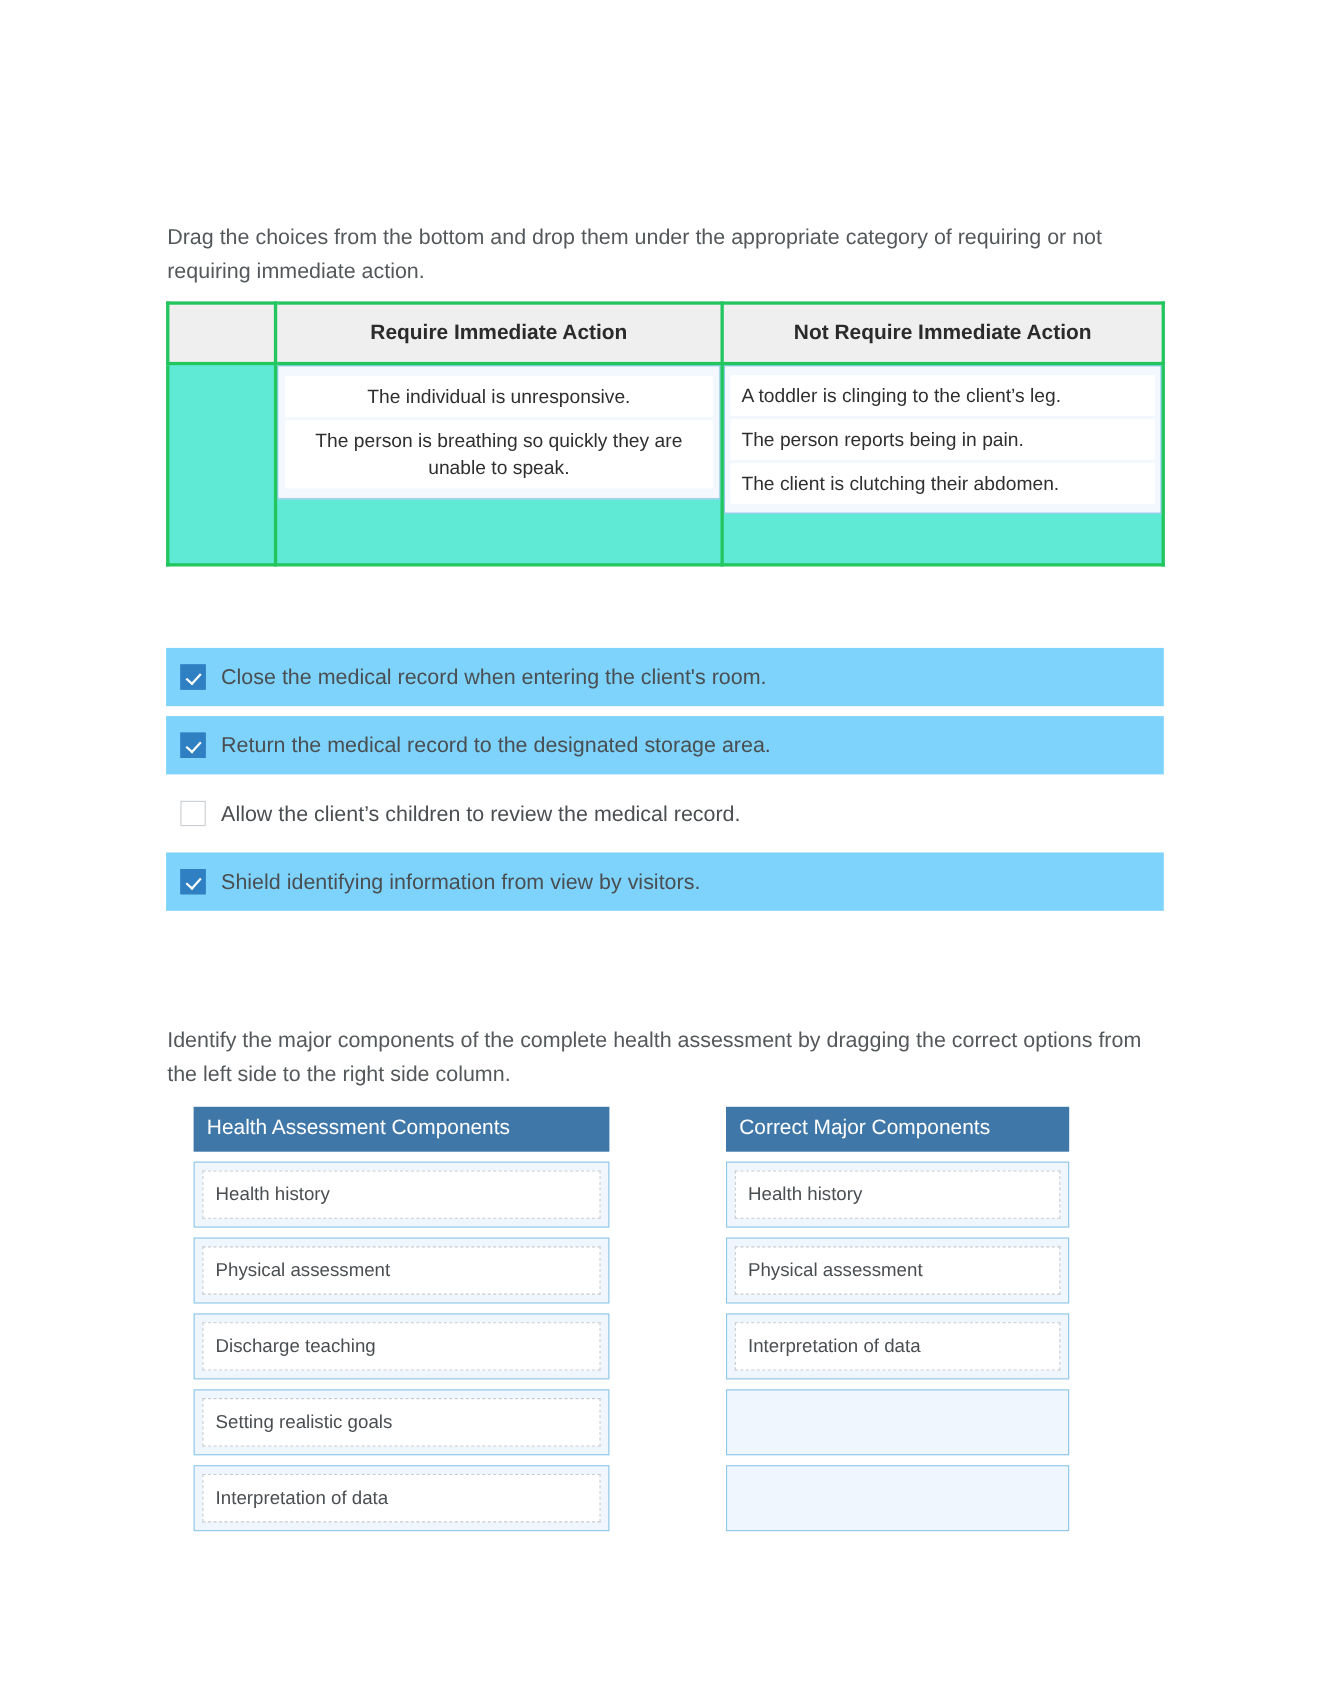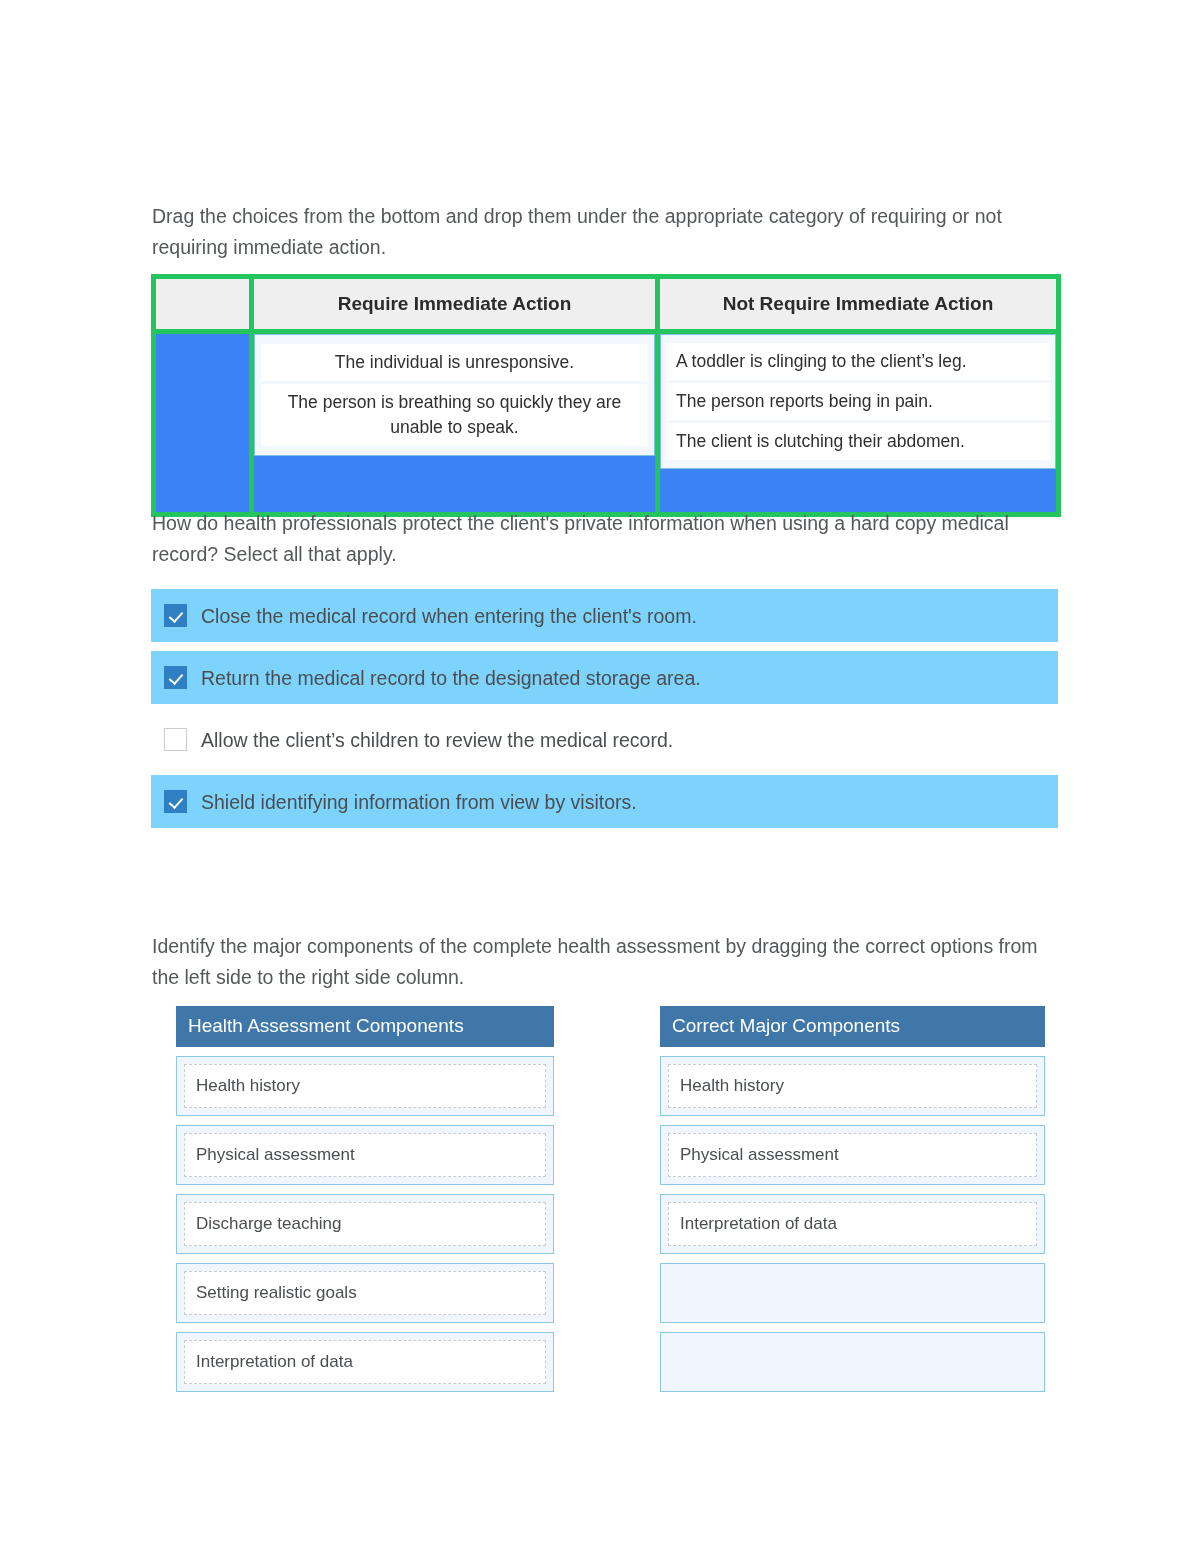--- a/index.html
+++ b/index.html
@@ -53,40 +53,40 @@
   
   .dd-table {
     position: absolute;
     left: 151px;
     top: 274px;
     width: 907px;
     border-collapse: collapse;
     table-layout: fixed;
   }
   .dd-table td, .dd-table th {
-    border: 5px solid #22c55e;
+    border: 3px solid #22c55e;
     padding: 0;
     vertical-align: top;
   }
   .dd-table thead th {
     background: #efefef;
     height: 55px;
     font-size: 19px;
     font-weight: bold;
     color: #2b2b2b;
     text-align: center;
     vertical-align: middle;
   }
   .col-spacer { width: 98px; }
   .col-a { width: 406px; }
   .col-b { width: 401px; }
 
   .dd-table tbody td {
     height: 183px;
-    background: #3b82f6;
+    background: #5eead4;
   }
   .cell-pad { padding: 18px 14px 10px 14px; }
 
   .dropzone {
     border: 1px solid #7ec2e8;
     background: #f2f8fe;
     padding: 6px 4px;
   }
   .dropzone.tight { padding: 5px 3px; }
 
@@ -187,21 +187,21 @@
     width: 1200px;
     height: 390px;
     overflow: hidden;
   }
   .match-col {
     position: absolute;
     top: 0;
     width: 378px;
   }
   .match-col.left { left: 176px; }
-  .match-col.right { left: 660px; width: 385px; border-radius: 28px; }
+  .match-col.right { left: 660px; width: 312px; border-radius: 28px; }
 
   .match-head {
     background: #3f77a8;
     color: #ffffff;
     font-size: 19px;
     padding: 9px 12px 10px 12px;
     height: 41px;
     line-height: 22px;
   }
   .slot {
@@ -252,21 +252,20 @@
           <div class="dropzone tight">
             <div class="chip left">A toddler is clinging to the client’s leg.</div>
             <div class="chip left">The person reports being in pain.</div>
             <div class="chip left">The client is clutching their abdomen.</div>
           </div>
         </td>
       </tr>
     </tbody>
   </table>
 
-  <div class="q2-prompt">How do health professionals protect the client's private information when using a hard copy medical record? Select all that apply.</div>
 
   <div class="opt-list">
 
     <div class="opt-row">
       <span class="cbx checked"></span>
       <span class="opt-label">Close the medical record when entering the client's room.</span>
     </div>
 
     <div class="opt-row">
       <span class="cbx checked"></span>

